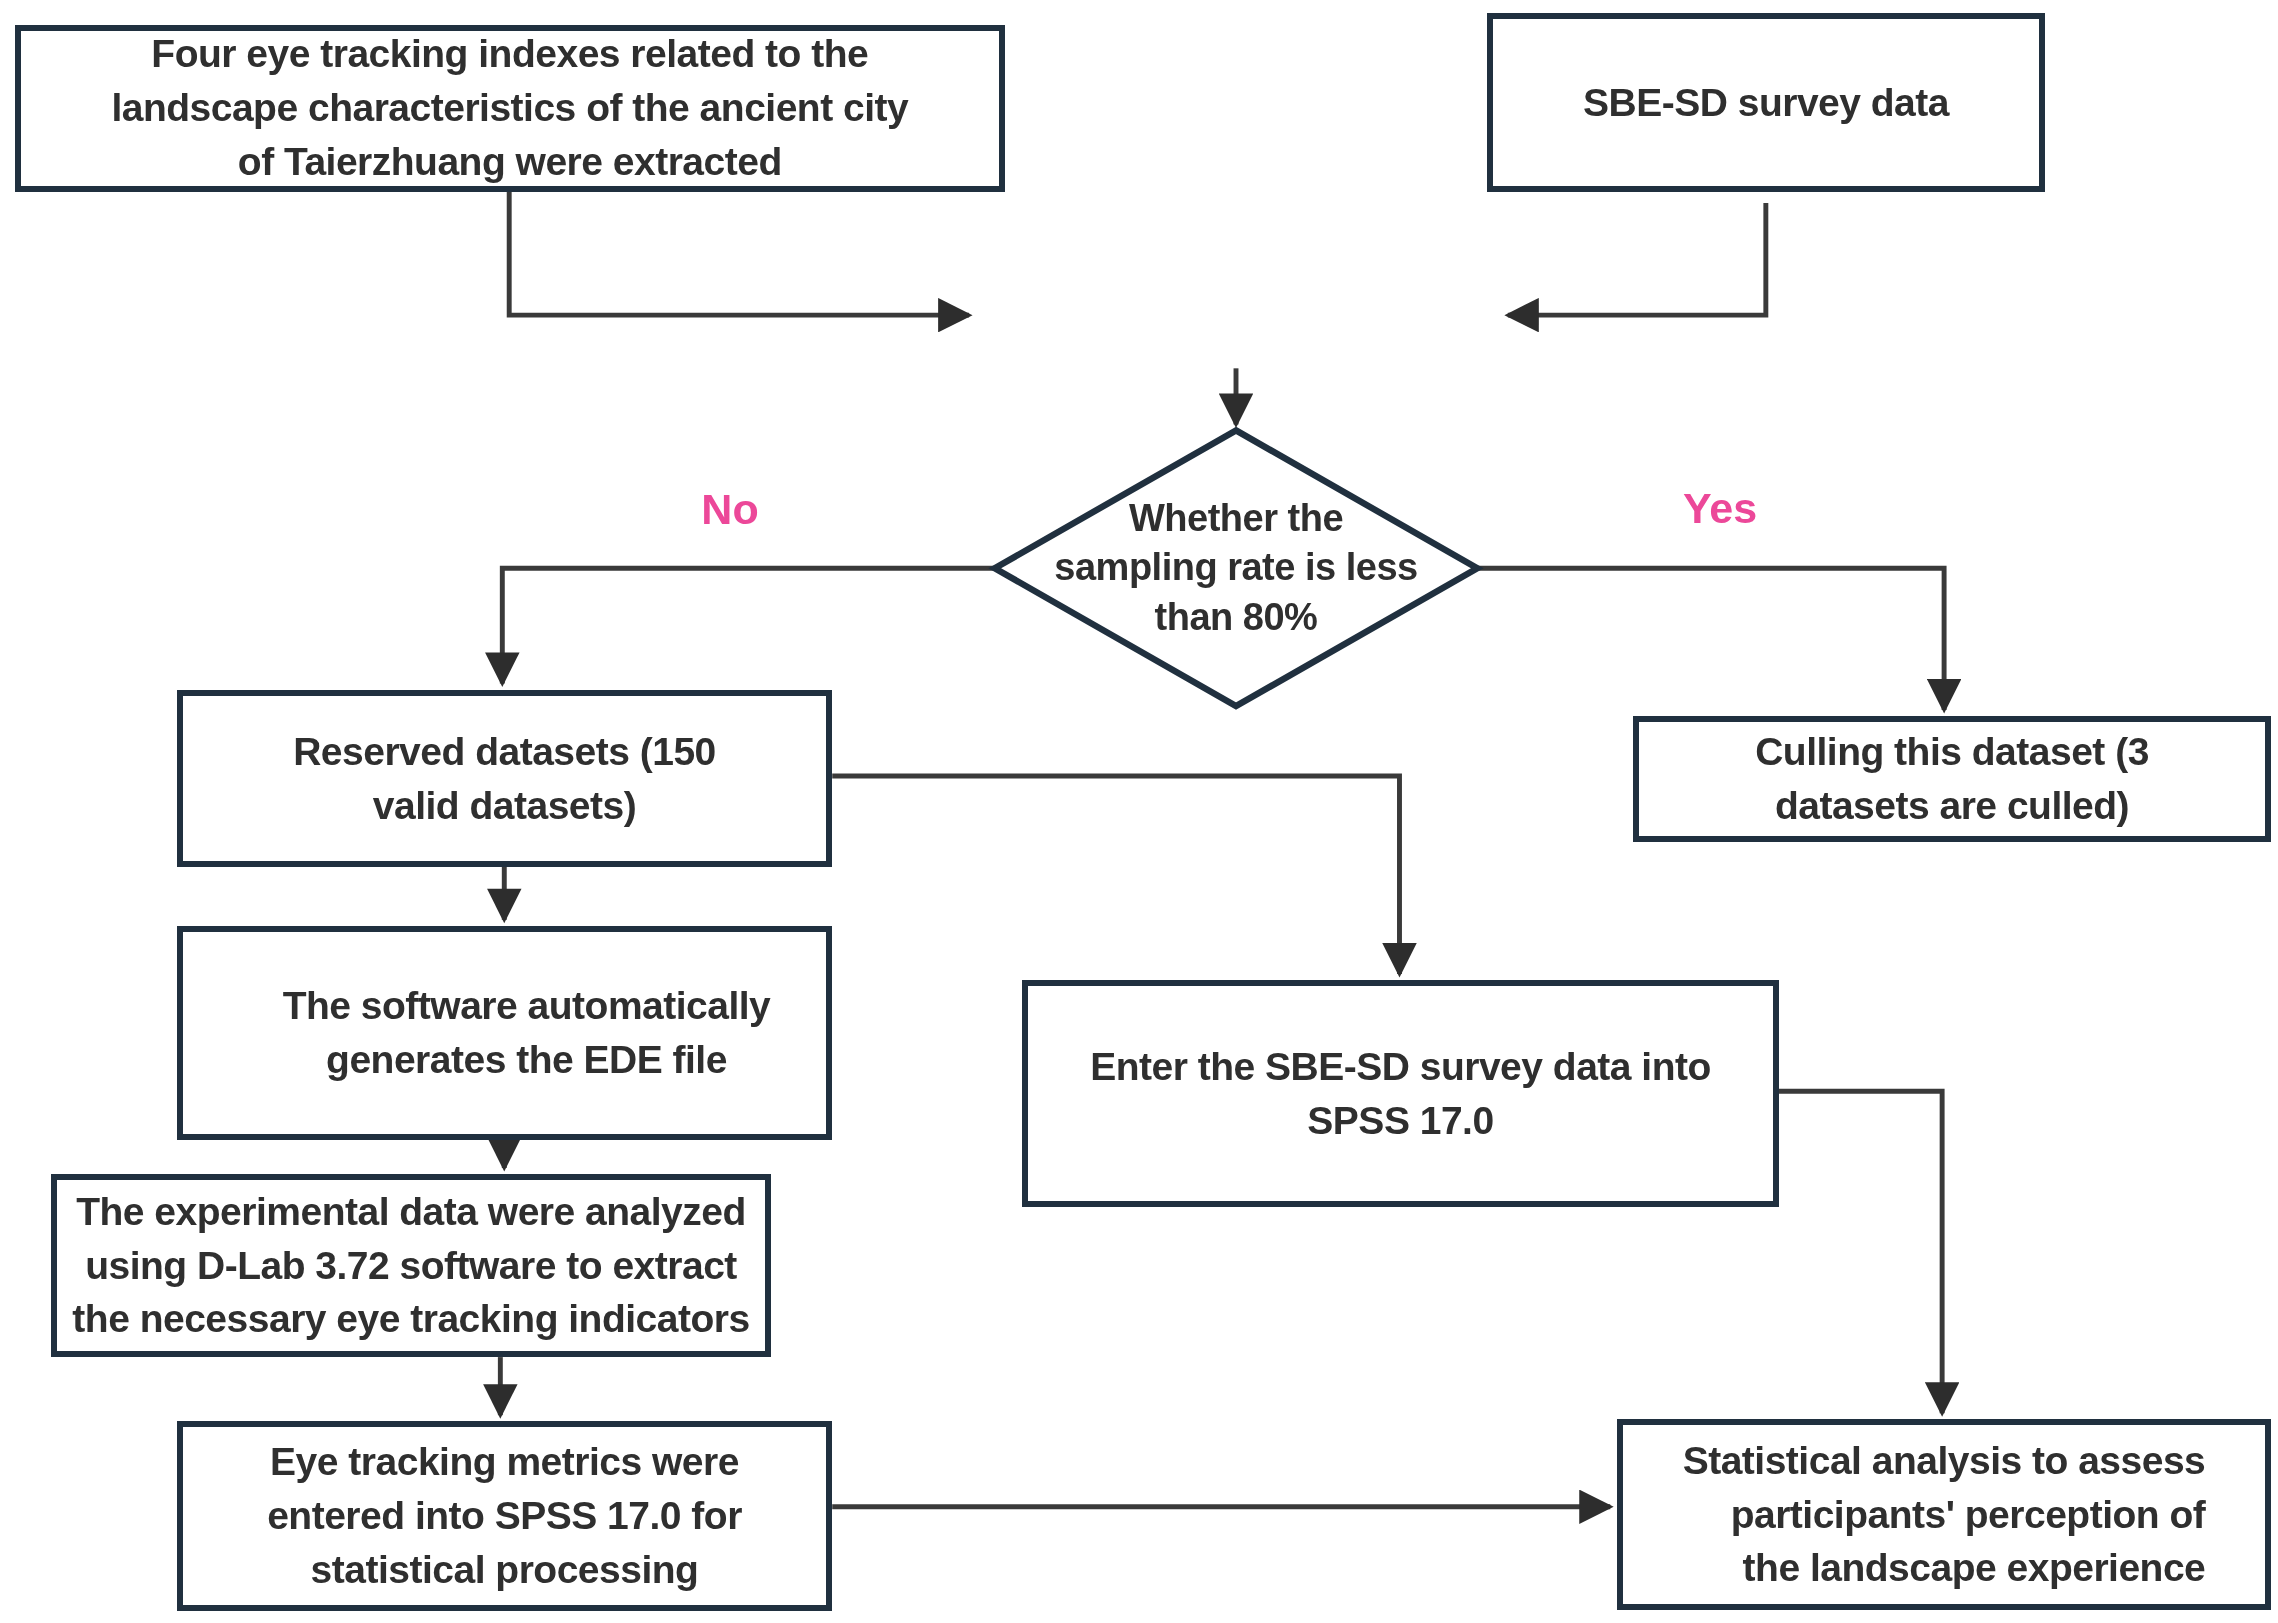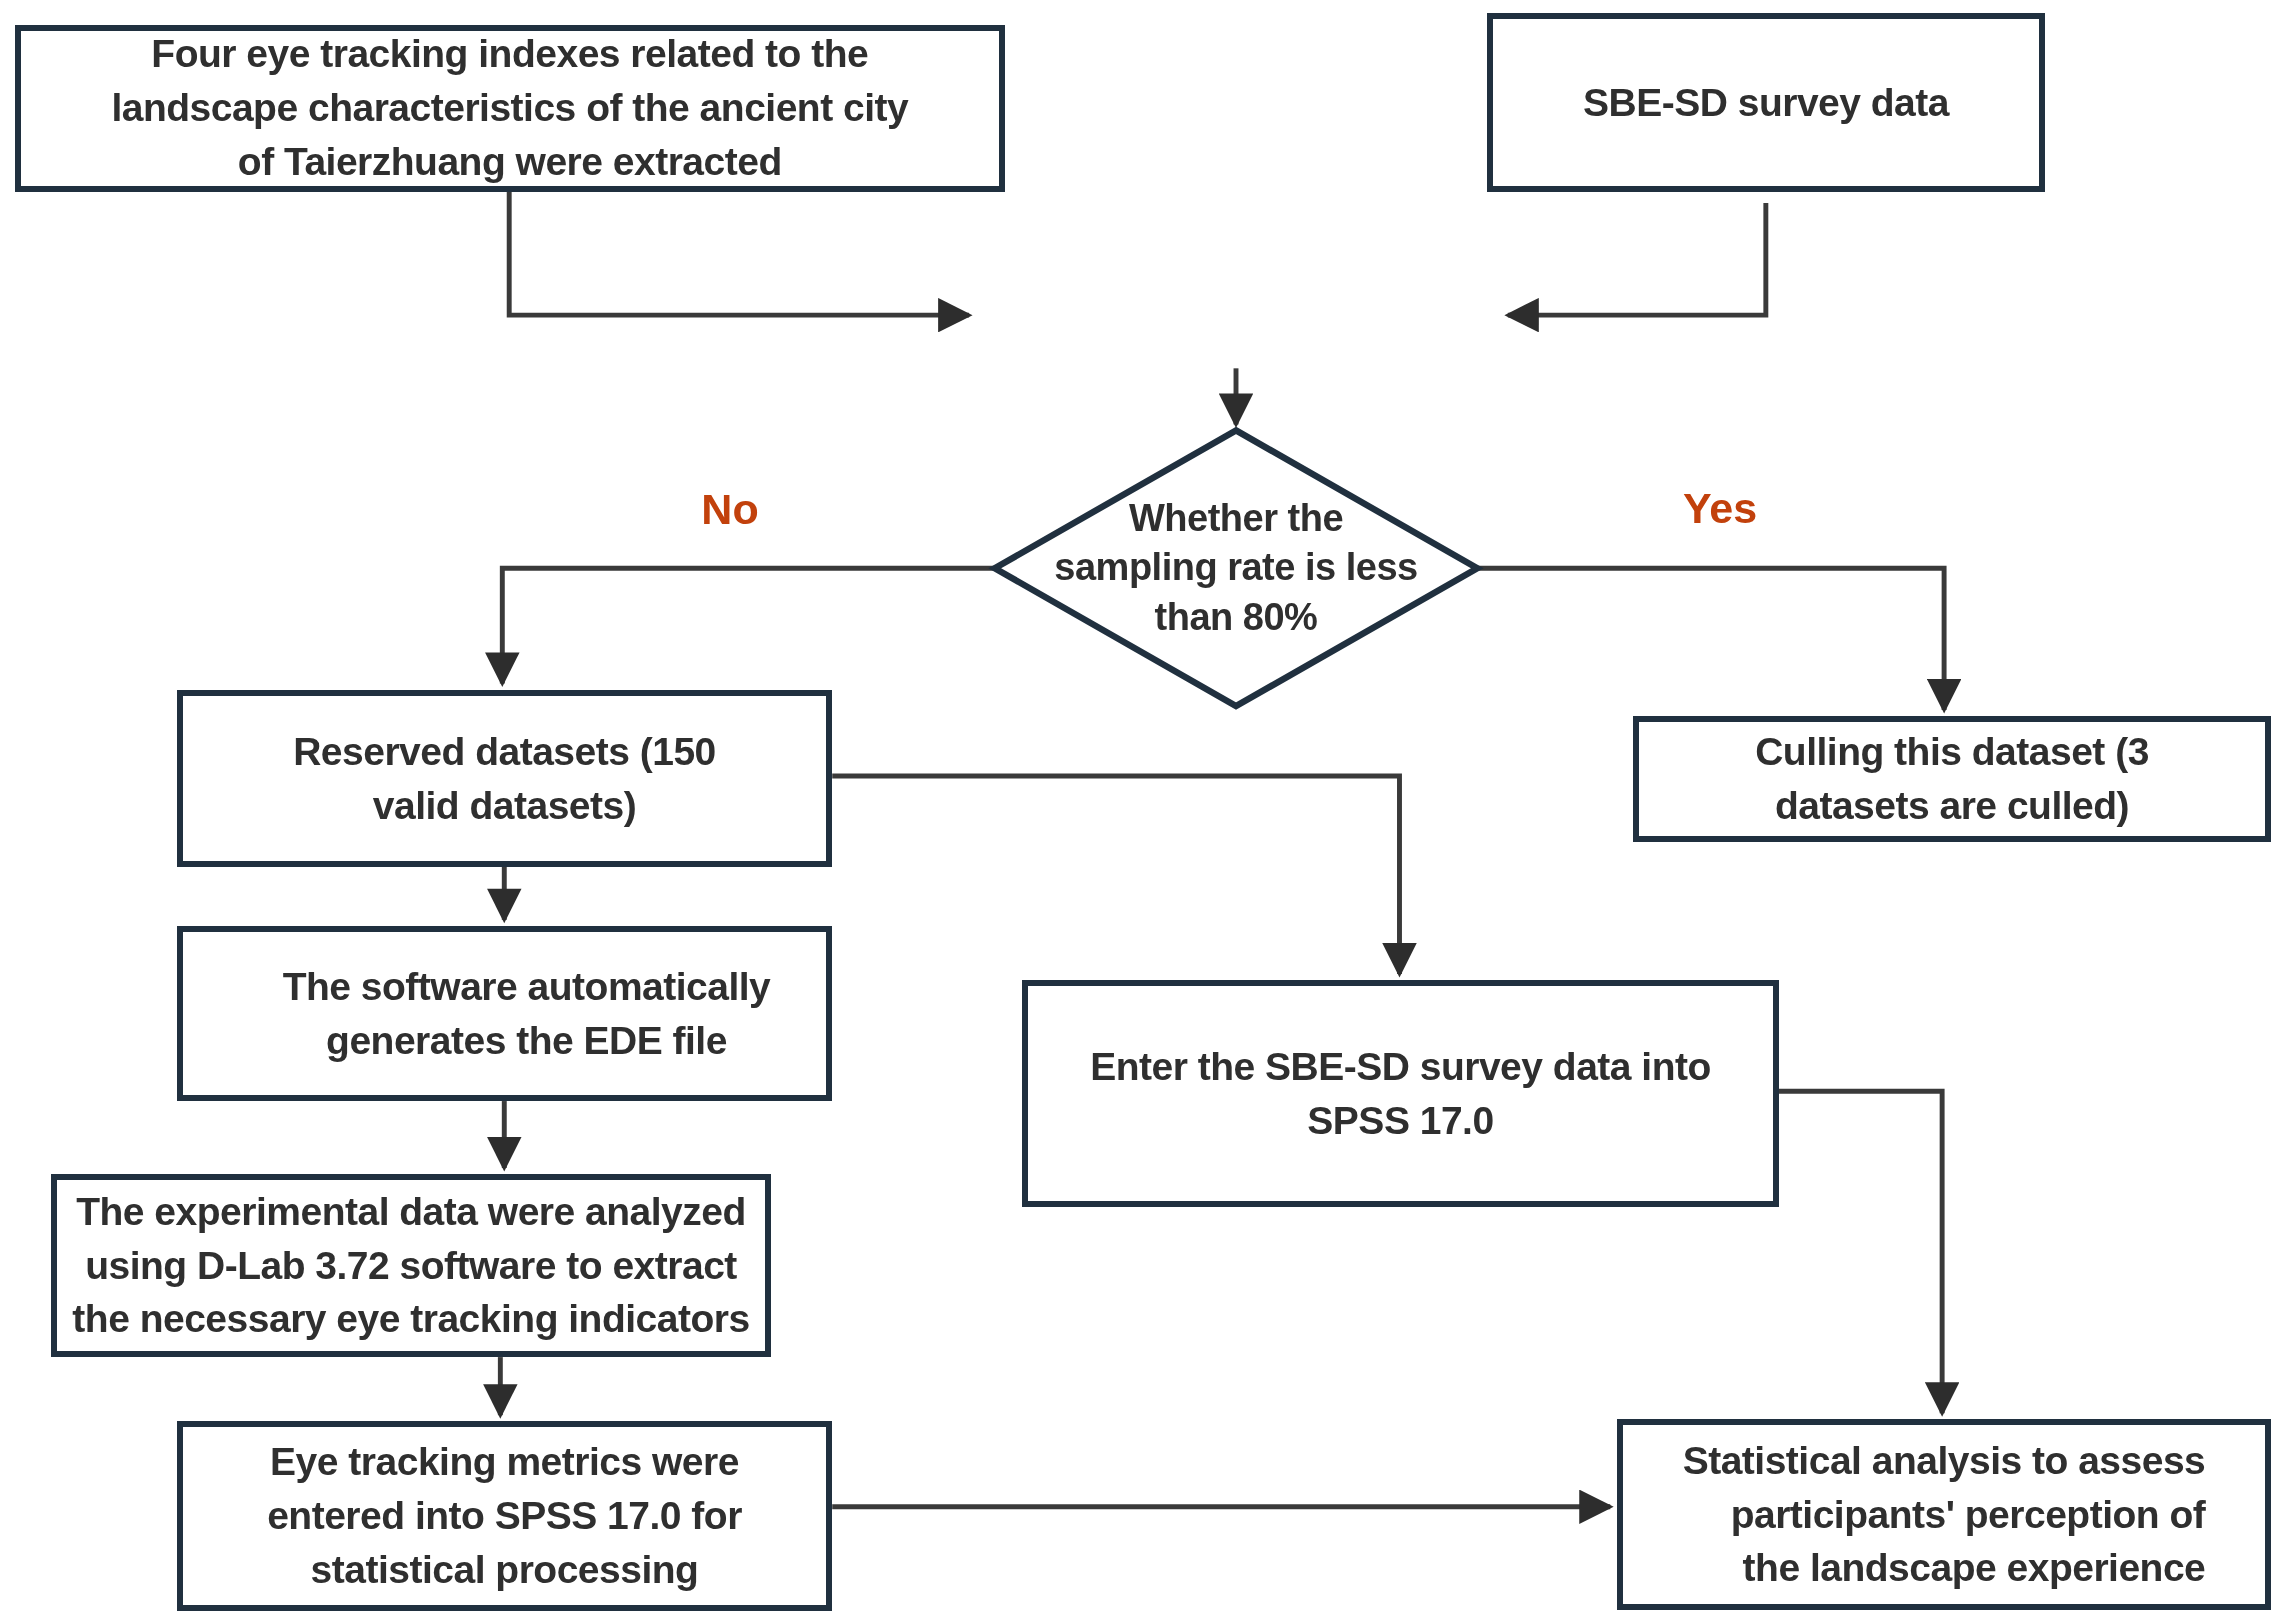--- a/index.html
+++ b/index.html
@@ -48,21 +48,21 @@
     letter-spacing: -0.5px;
   }
   .node span {
     white-space: pre-line;
   }
   .n-extract      { left: 14.8px;   top: 24.6px;   width: 990px; height: 167px; }
   .n-sbe          { left: 1487px; top: 13px;   width: 558px;  height: 179px; }
   .n-collection   { left: 975px;  top: 239px;  width: 527px;  height: 129px; }
   .n-reserved     { left: 177px;  top: 690px;  width: 655px;  height: 177px; }
   .n-culling      { left: 1633px; top: 716px;  width: 638px;  height: 126px; }
-  .n-ede          { left: 177px;  top: 926px;  width: 655px;  height: 175px; padding-left: 44px; }
+  .n-ede          { left: 177px;  top: 926px;  width: 655px;  height: 214px; padding-left: 44px; }
   .n-enter        { left: 1022px; top: 980px;  width: 757px;  height: 227px; }
   .n-experimental { left: 51px;   top: 1174px; width: 720px;  height: 183px; }
   .n-eyetrack     { left: 177px;  top: 1421px; width: 655px;  height: 190px; }
   .n-statistical  { left: 1617px; top: 1419px; width: 654px;  height: 191px; text-align: right; }
   .diamond-label {
     position: absolute;
     left: 1236px;
     top: 568px;
     transform: translate(-50%, -50%);
     width: 453px;
@@ -70,21 +70,21 @@
     color: #2f2f2f;
     font-weight: bold;
     font-size: 38px;
     line-height: 1.3;
     letter-spacing: -0.5px;
     white-space: pre-line;
   }
   .branch-label {
     position: absolute;
     transform: translate(-50%, -50%);
-    color: #c2410c;
+    color: #ec4899;
     font-weight: bold;
     font-size: 43px;
   }
   .l-no  { left: 730px;  top: 509px; }
   .l-yes { left: 1720px; top: 508px; }
 </style>
 </head>
 <body>
 
 <div class="canvas">

